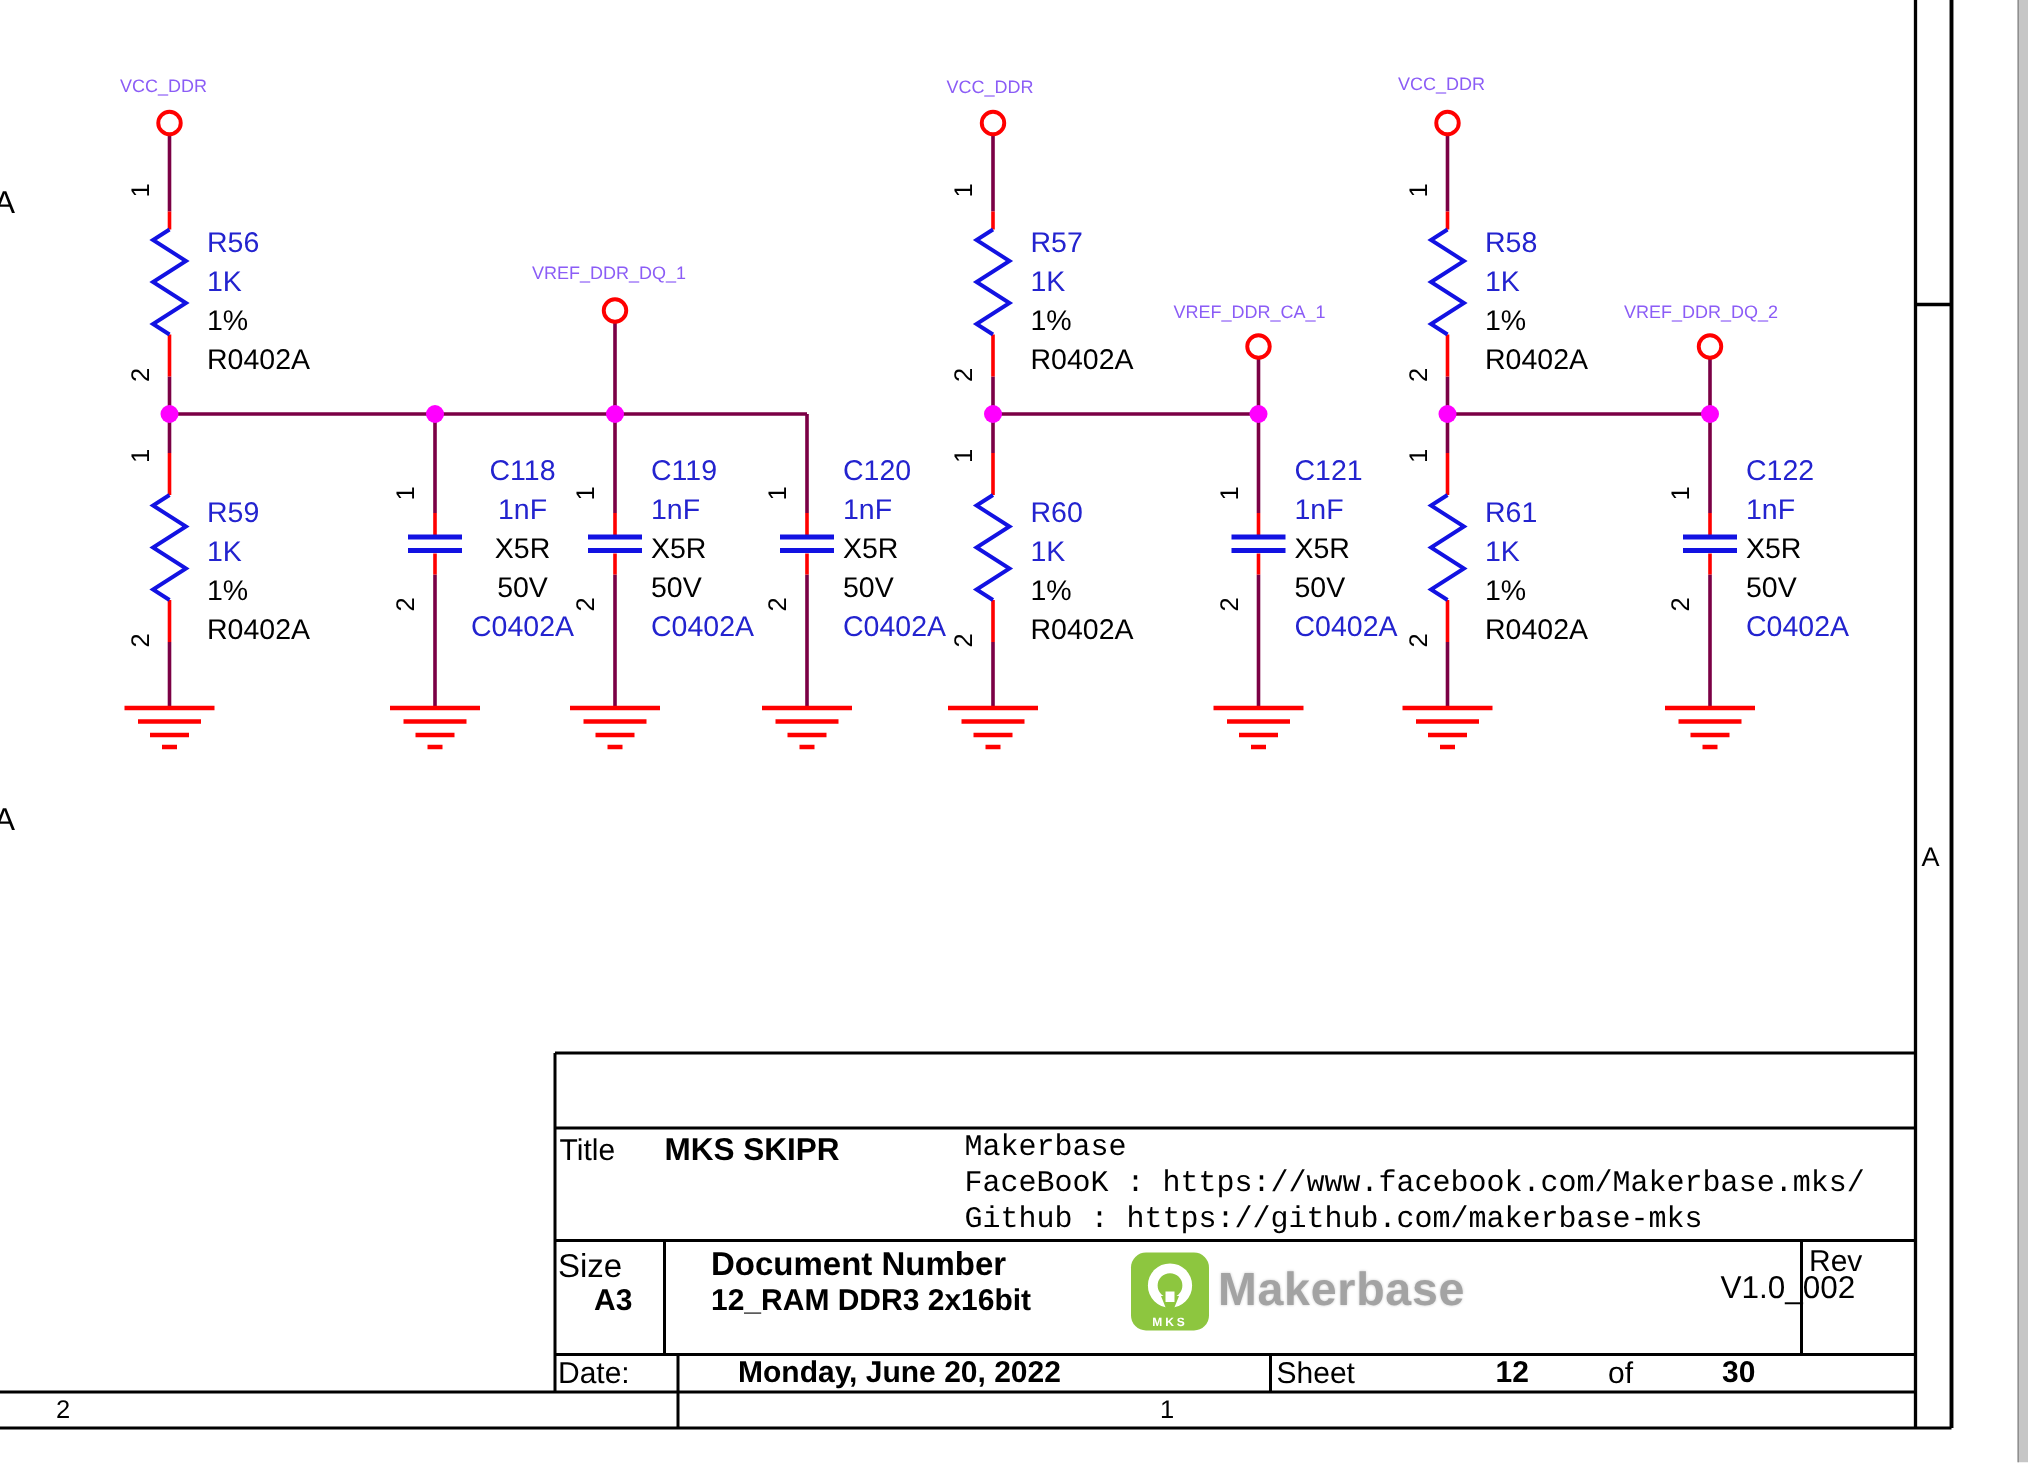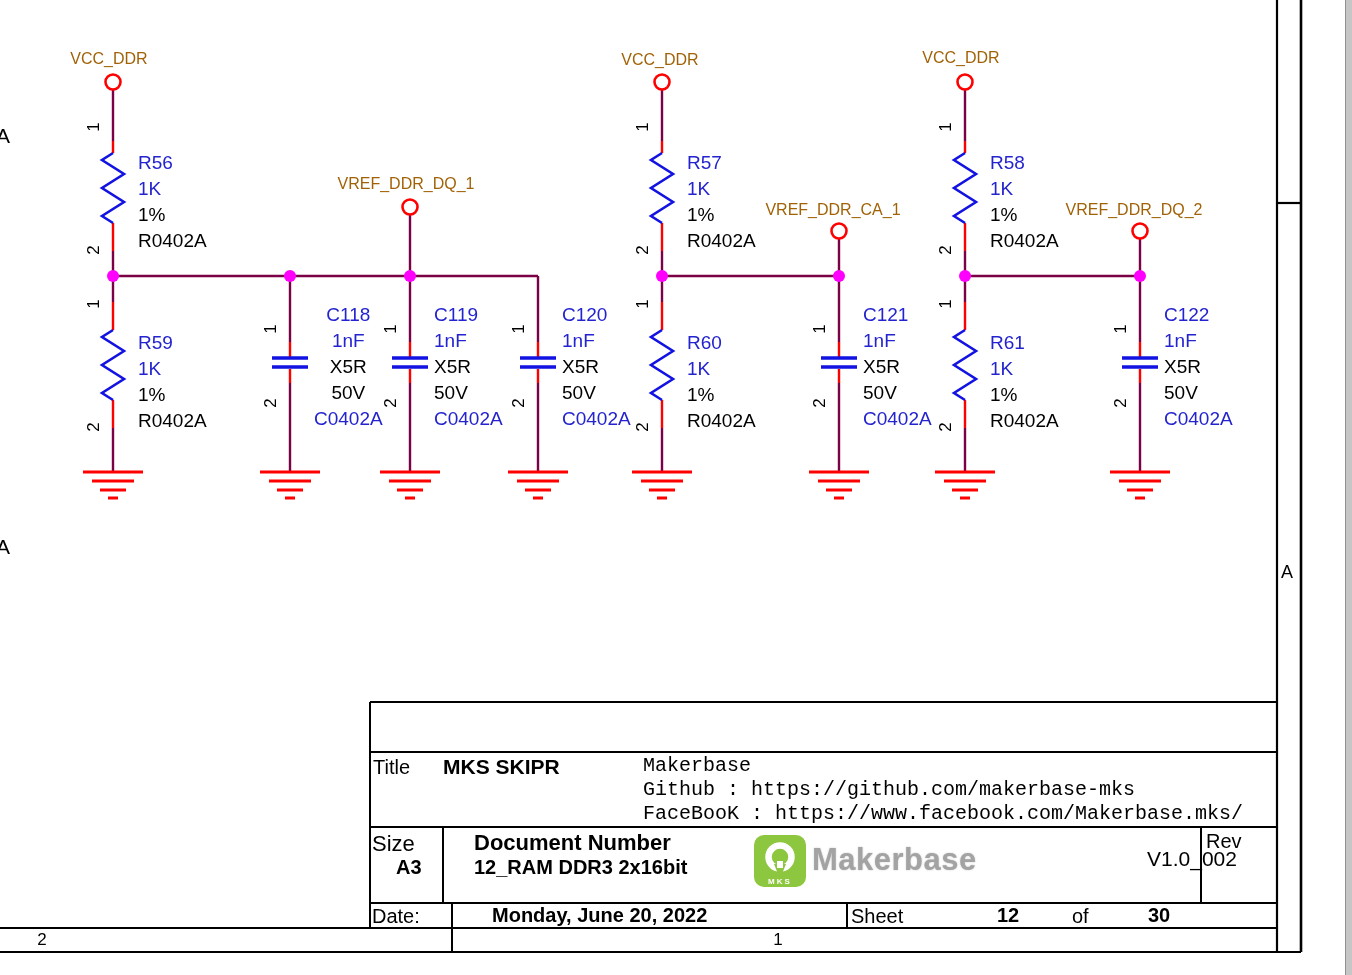--- a/index.html
+++ b/index.html
@@ -1,19 +1,19 @@
 <!DOCTYPE html>
 <html><head>
 <meta charset="utf-8">
 <style>
   html,body{margin:0;padding:0;}
   body{width:1352px;height:975px;position:relative;overflow:hidden;background:#ffffff;
        font-family:"Liberation Sans",sans-serif;color:#000;}
   svg{position:absolute;left:0;top:0;}
-  .net-label{position:absolute;font-size:16px;transform:translateX(-50%);white-space:nowrap;color:#a16207;}
+  .net-label{position:absolute;font-size:12px;transform:translateX(-50%);white-space:nowrap;color:#8b5cf6;}
   .stack{position:absolute;font-size:19px;line-height:26px;white-space:nowrap;}
   .stack .blue{color:#2323cf;}
   .pin{position:absolute;width:22px;height:22px;display:flex;align-items:center;justify-content:center;
        font-size:17px;transform:translate(-50%,-50%) rotate(-90deg);color:#000;}
   .zone{position:absolute;transform:translate(-50%,-50%);font-size:18px;}
   .tb-label{position:absolute;font-size:20px;white-space:nowrap;}
   .tb-label-sm{position:absolute;font-size:22px;white-space:nowrap;}
   .tb-value{position:absolute;font-size:20px;font-weight:bold;white-space:nowrap;}
   .mono-block{position:absolute;left:643px;top:754px;font-family:"Liberation Mono",monospace;
               font-size:20px;line-height:24px;white-space:nowrap;}
@@ -222,22 +222,22 @@
 <div class="pin" style="left:946px;top:304px;">1</div>
 <div class="pin" style="left:946px;top:427px;">2</div>
 <div class="pin" style="left:1121px;top:329px;">1</div>
 <div class="pin" style="left:1121px;top:403px;">2</div>
 
 <div class="tb-label" style="left:373px;top:756px;">Title</div>
 <div class="tb-value" style="left:443px;top:755px;font-size:21px;">MKS SKIPR</div>
 
 <div class="mono-block">
   <div>Makerbase</div>
+  <div>FaceBooK : https://www.facebook.com/Makerbase.mks/</div>
   <div>Github : https://github.com/makerbase-mks</div>
-  <div>FaceBooK : https://www.facebook.com/Makerbase.mks/</div>
 </div>
 
 <div class="tb-label-sm" style="left:372px;top:831px;">Size</div>
 <div class="tb-value" style="left:396px;top:856px;">A3</div>
 
 <div class="tb-label-sm" style="left:474px;top:830px;font-weight:bold;">Document Number</div>
 <div class="tb-value" style="left:474px;top:856px;">12_RAM DDR3 2x16bit</div>
 
 <div class="logo-word">Makerbase</div>
 

